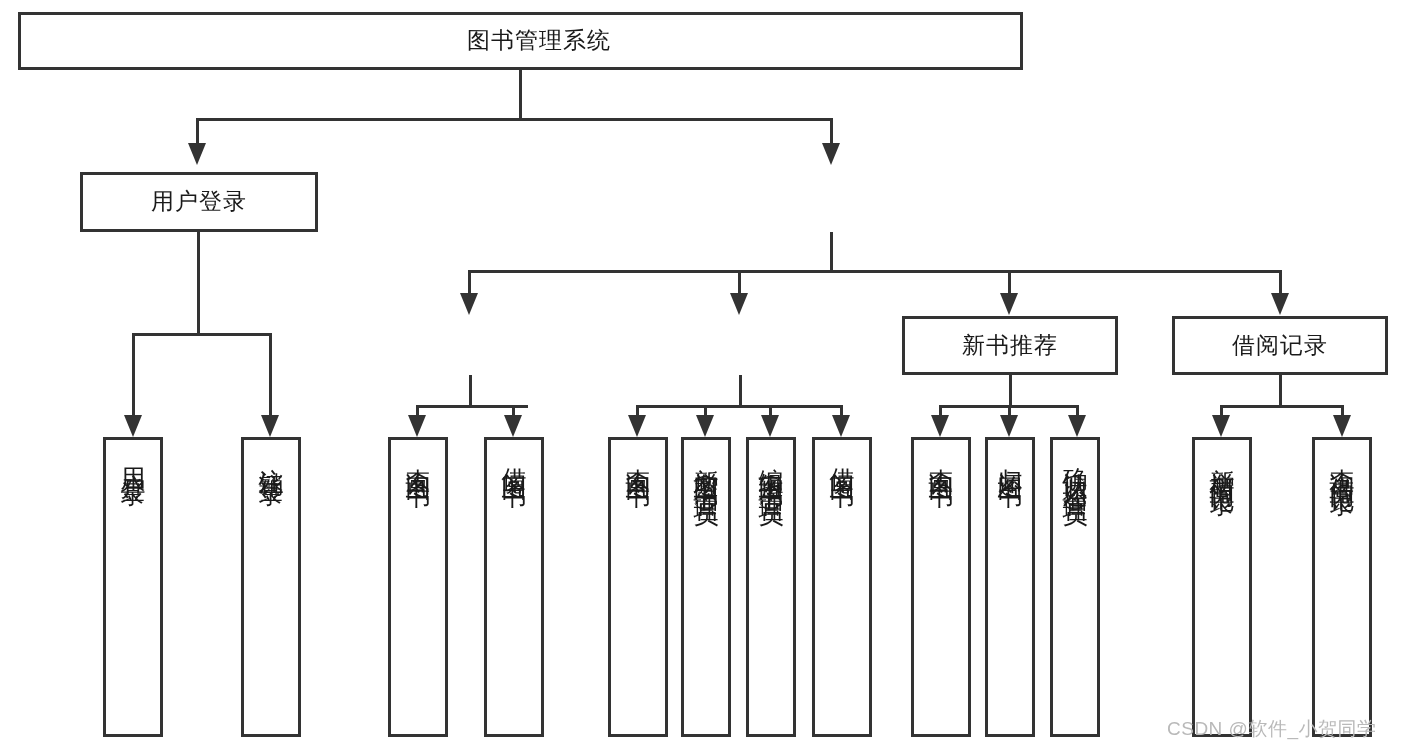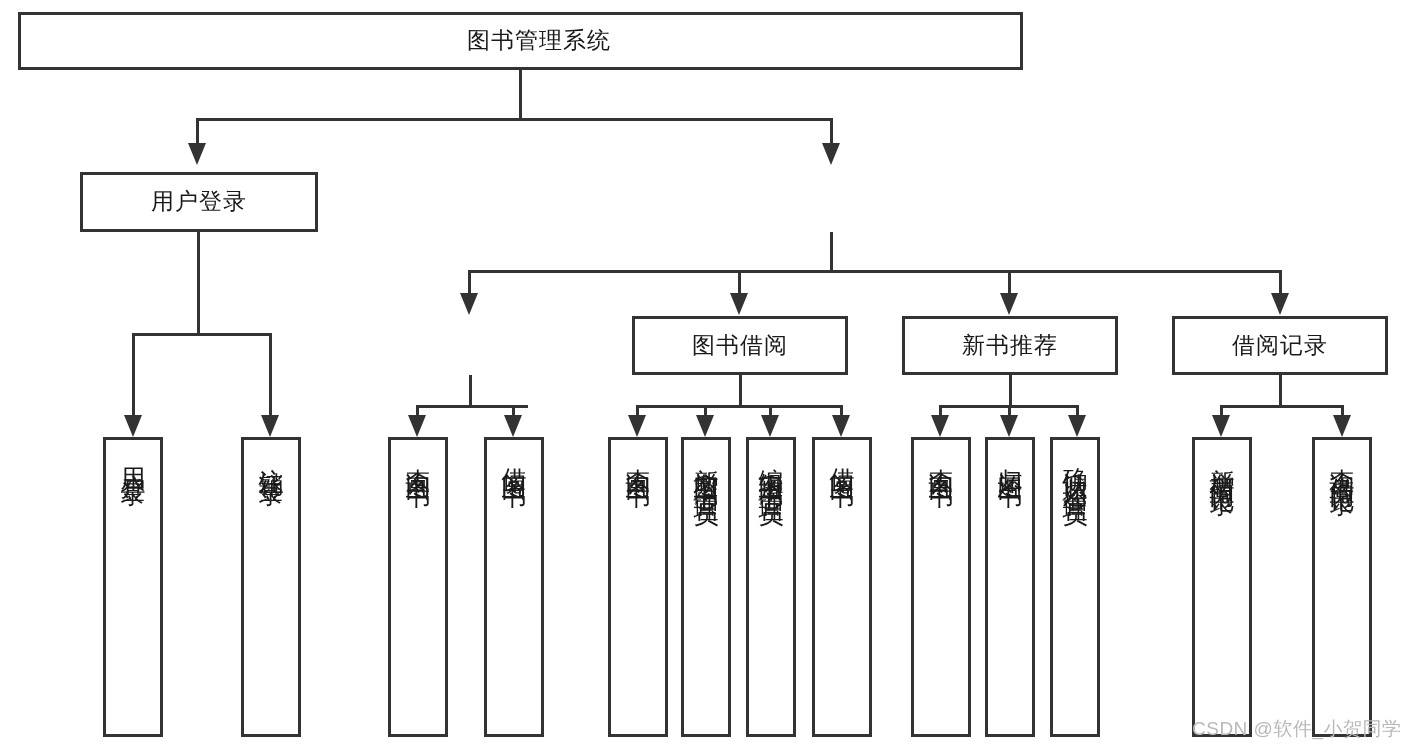--- a/index.html
+++ b/index.html
@@ -110,23 +110,20 @@
 
   <div class="vline" style="left:738px; top:270px; height:25px;"></div>
   <div class="arrow" style="left:730px; top:293px;"></div>
 
   <div class="vline" style="left:1008px; top:270px; height:25px;"></div>
   <div class="arrow" style="left:1000px; top:293px;"></div>
 
   <div class="vline" style="left:1279px; top:270px; height:25px;"></div>
   <div class="arrow" style="left:1271px; top:293px;"></div>
 
-  <div class="node" style="left:632px; top:316px; width:216px; height:59px;">
-    <span class="node-label">图书借阅</span>
-  </div>
   <div class="node" style="left:902px; top:316px; width:216px; height:59px;">
     <span class="node-label">新书推荐</span>
   </div>
   <div class="node" style="left:1172px; top:316px; width:216px; height:59px;">
     <span class="node-label">借阅记录</span>
   </div>
 
   <div class="vline" style="left:469px; top:375px; height:32px;"></div>
   <div class="hline" style="left:416px; top:405px; width:112px;"></div>
   <div class="vline" style="left:416px; top:405px; height:12px;"></div>
@@ -194,15 +191,15 @@
   <div class="node leaf" style="left:1050px; top:437px; width:50px; height:300px;">
     <span class="node-label">确认归还（管理员）</span>
   </div>
   <div class="node leaf" style="left:1192px; top:437px; width:60px; height:300px;">
     <span class="node-label">新增借阅记录</span>
   </div>
   <div class="node leaf" style="left:1312px; top:437px; width:60px; height:300px;">
     <span class="node-label">查询借阅记录</span>
   </div>
 
-  <div class="watermark" style="left:1192px; top:716px;text-align:center;">CSDN @软件_小贺同学</div>
+  <div class="watermark" style="left:1167px; top:716px;text-align:center;">CSDN @软件_小贺同学</div>
 
 </div>
 
 </body></html>

